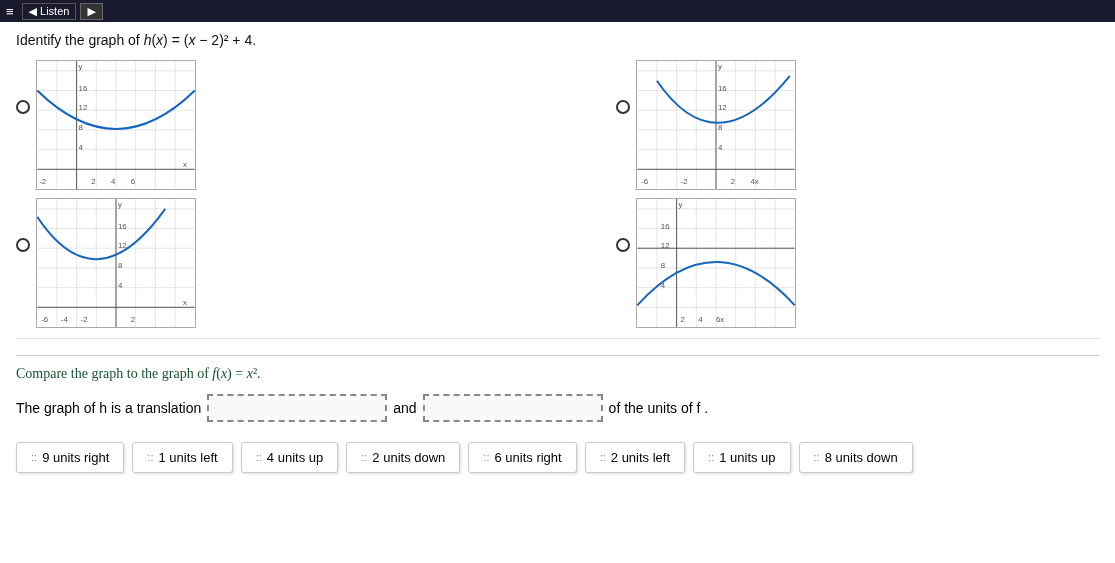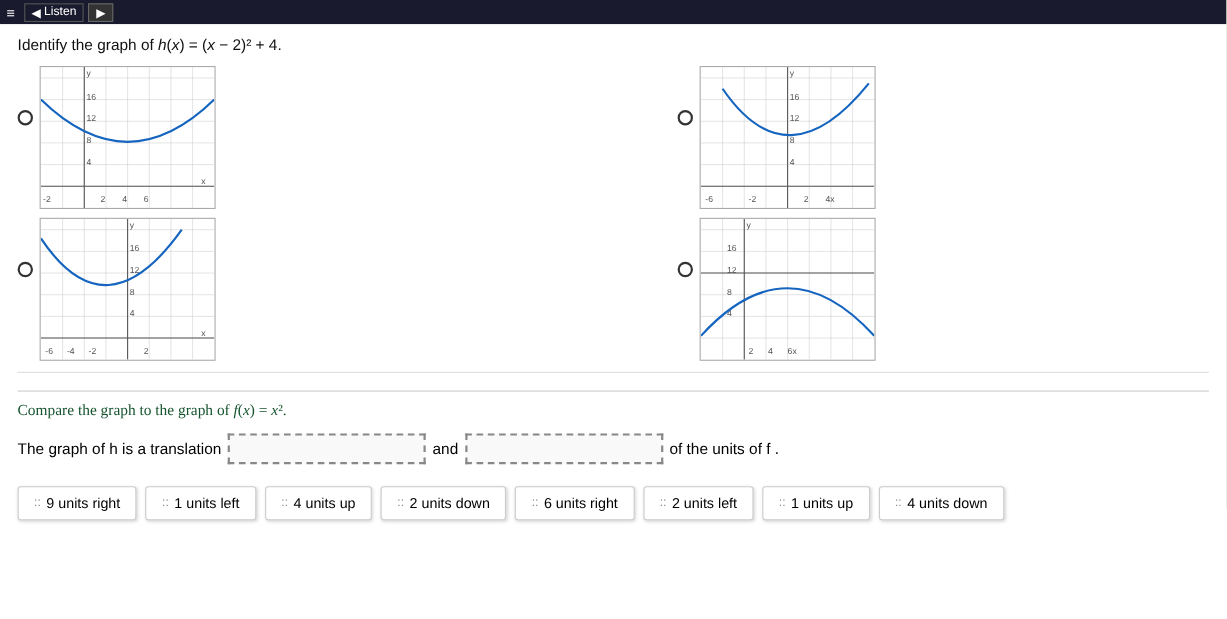--- a/index.html
+++ b/index.html
@@ -354,17 +354,17 @@
       <div class="chip">
         <span class="chip-dots">::</span>
         <span>2 units left</span>
       </div>
       <div class="chip">
         <span class="chip-dots">::</span>
         <span>1 units up</span>
       </div>
       <div class="chip">
         <span class="chip-dots">::</span>
-        <span>4 units down</span>
+        <span>8 units down</span>
       </div>
     </div>
   </div>
 </div>
 
 </body></html>

